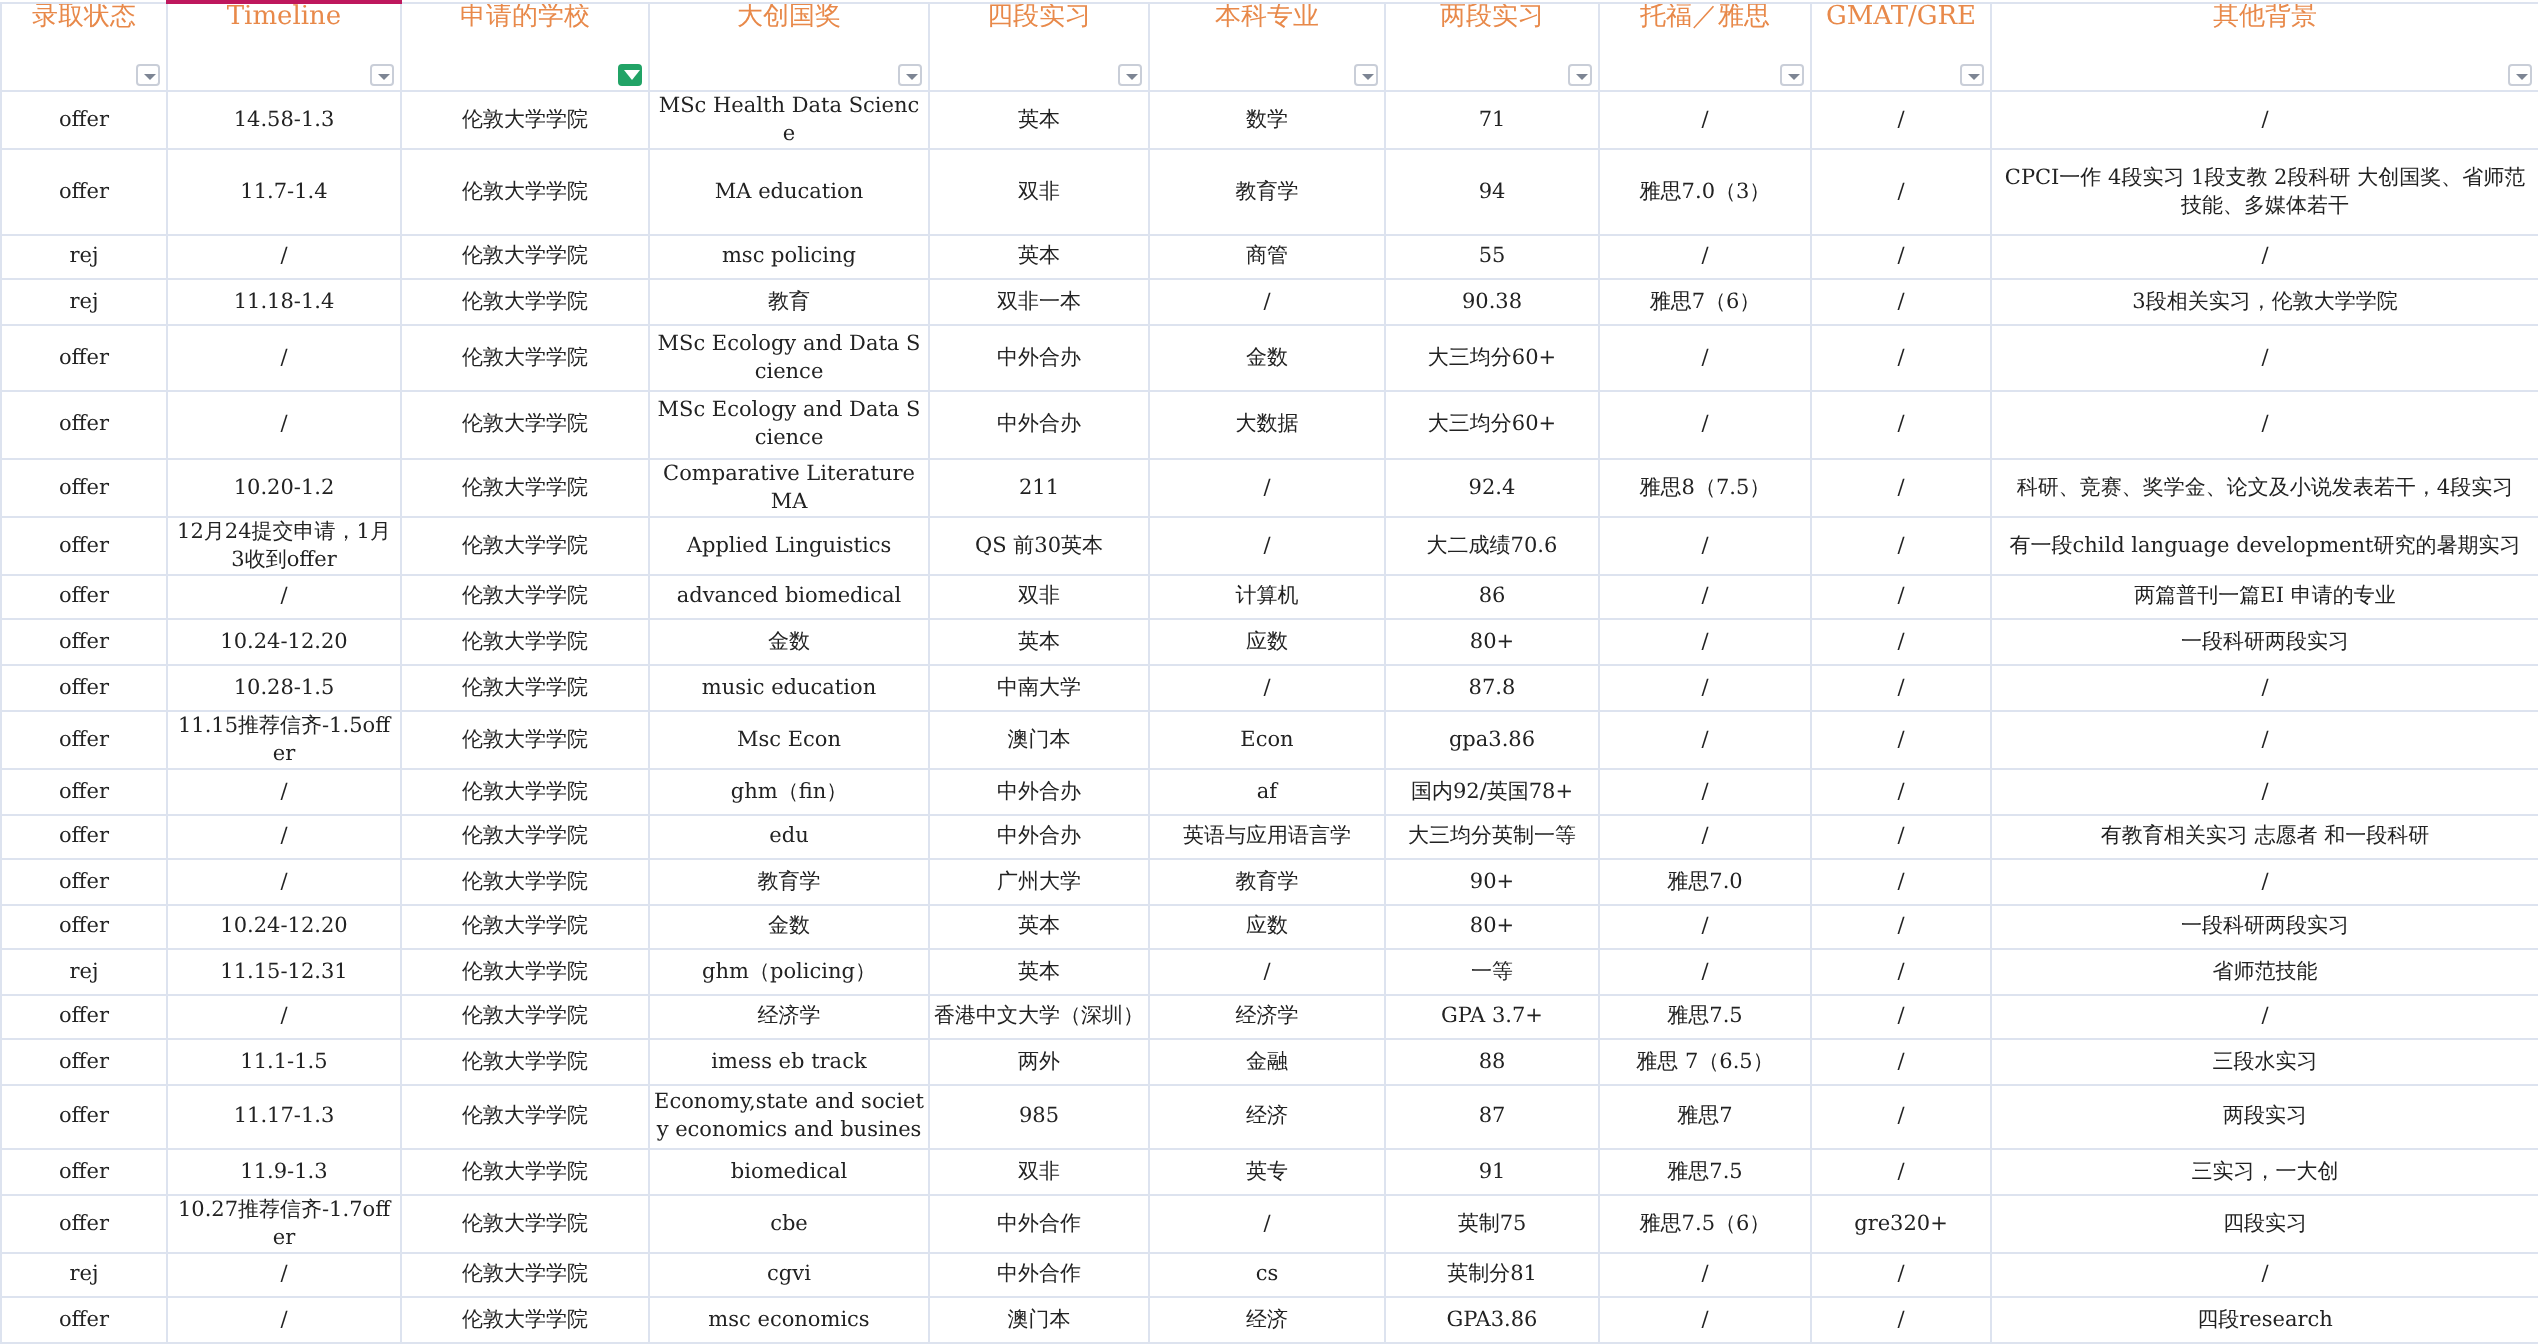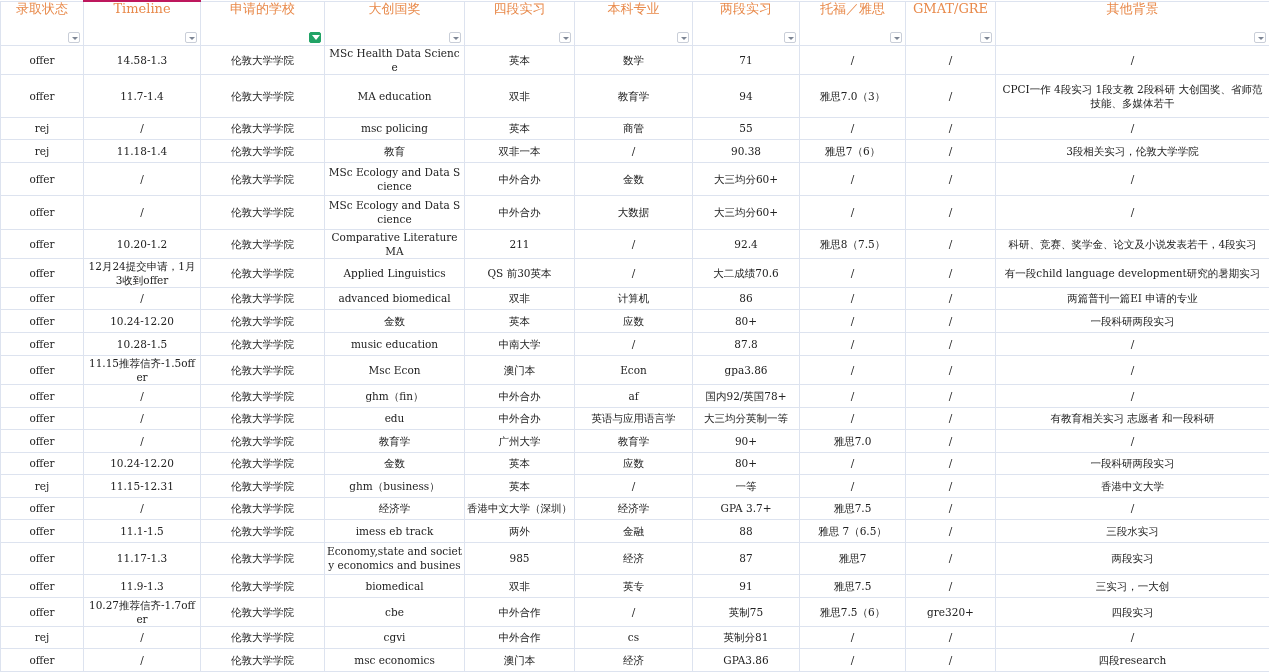--- a/index.html
+++ b/index.html
@@ -565,39 +565,39 @@
           <td>
             <span class="cell-inner wrap clip2">rej</span>
           </td>
           <td>
             <span class="cell-inner wrap clip2">11.15-12.31</span>
           </td>
           <td>
             <span class="cell-inner wrap clip2">伦敦大学学院</span>
           </td>
           <td>
-            <span class="cell-inner wrap clip2">ghm（business）</span>
+            <span class="cell-inner wrap clip2">ghm（policing）</span>
           </td>
           <td>
             <span class="cell-inner wrap clip2">英本</span>
           </td>
           <td>
             <span class="cell-inner wrap clip2">/</span>
           </td>
           <td>
             <span class="cell-inner wrap clip2">一等</span>
           </td>
           <td>
             <span class="cell-inner wrap clip2">/</span>
           </td>
           <td>
             <span class="cell-inner wrap clip2">/</span>
           </td>
           <td>
-            <span class="cell-inner wrap clip2">香港中文大学</span>
+            <span class="cell-inner wrap clip2">省师范技能</span>
           </td>
         </tr>
         <tr style="height: 22px;">
           <td>
             <span class="cell-inner wrap clip2">offer</span>
           </td>
           <td>
             <span class="cell-inner wrap clip2">/</span>
           </td>
           <td>

